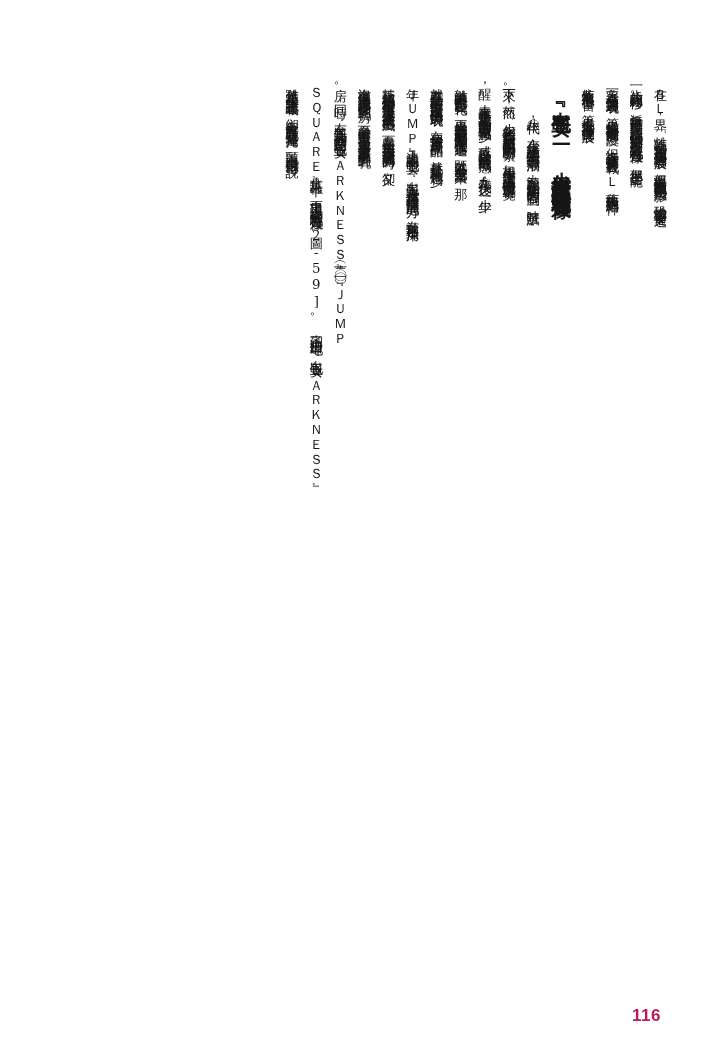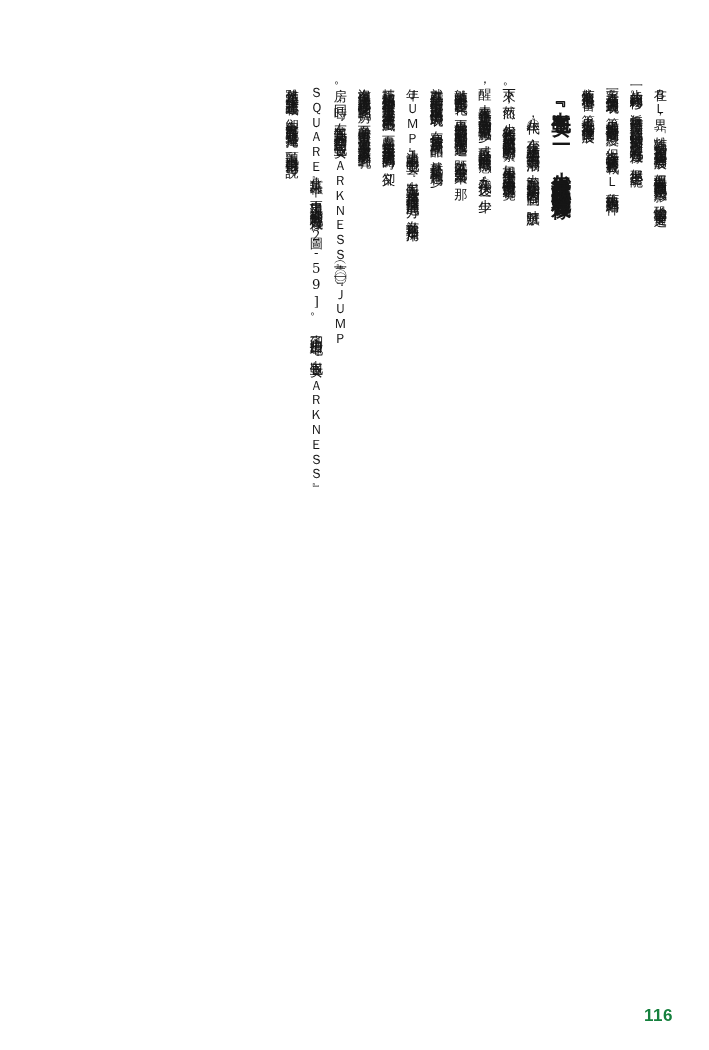--- a/index.html
+++ b/index.html
@@ -53,27 +53,27 @@
     font-size: 19.5px;
     font-weight: bold;
     letter-spacing: 2.0px;
     width: 31px;
     flex: 0 0 31px;
     padding-top: 16px;
   }
 
   .page-number {
     position: absolute;
-    right: 36px;
+    right: 48px;
     bottom: 24px;
     font-family: "Liberation Sans", sans-serif;
     font-size: 17px;
     font-weight: bold;
     letter-spacing: 0.5px;
-    color: #15803d;
+    color: #be185d;
   }
 </style>
 </head>
 <body>
 
 <div class="page">
 
   <div class="vtext-area" id="vtext-area">
       <div class="vline">在ＢＬ界，「雄乳」這個類別也正在急速的發展，但要對男性的乳頭使用殘影，恐怕還需要更進</div>
       <div class="vline">一步的典範轉移。近年雖然已可在同人誌上找到以搞笑為目的之「雄乳乳首殘像」，但那是否能</div>

